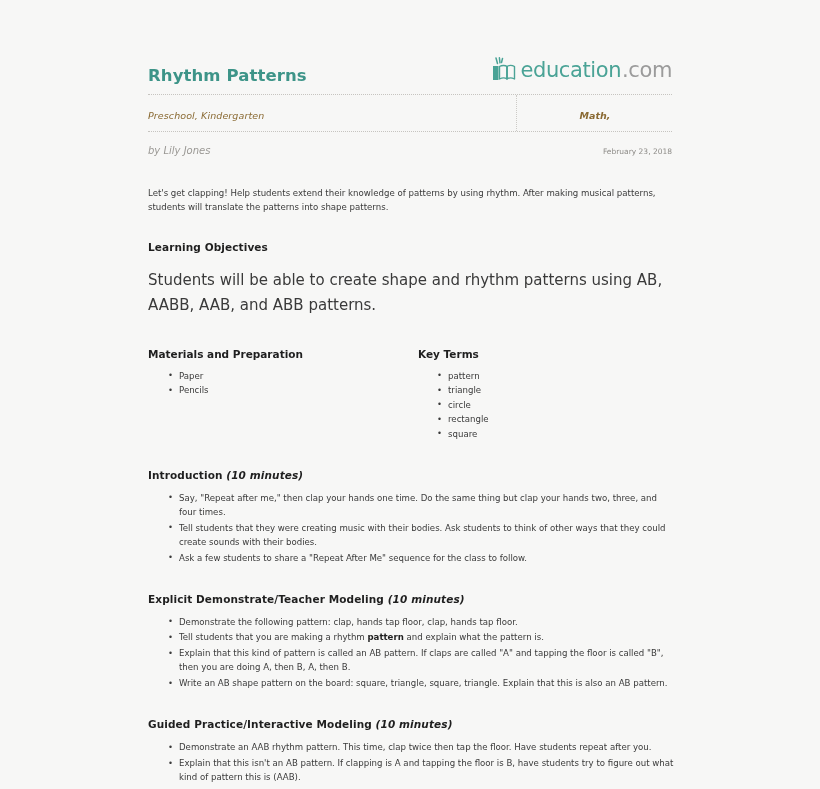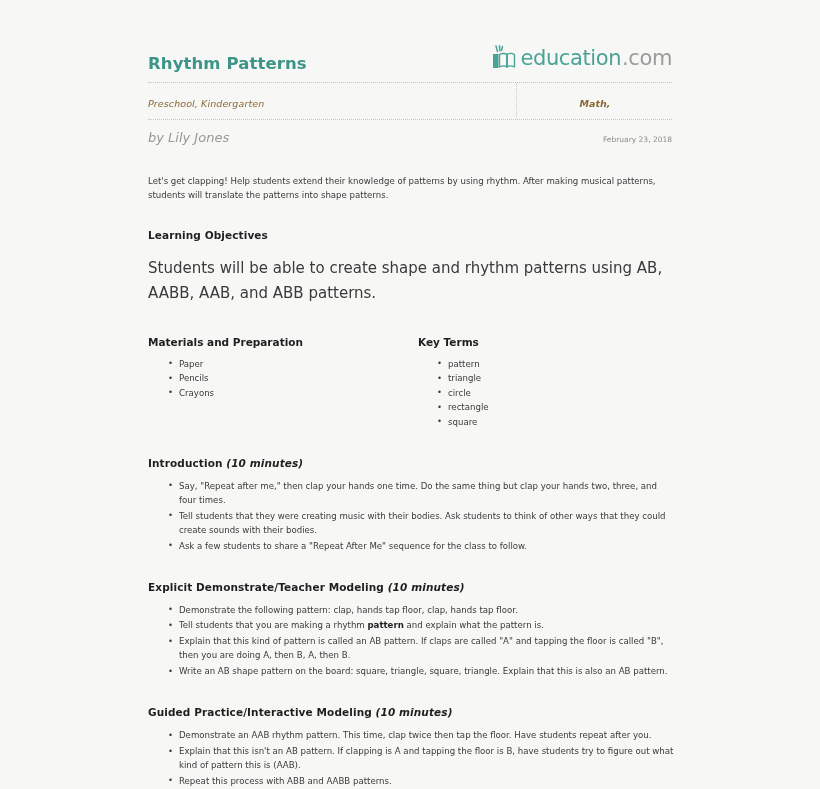--- a/index.html
+++ b/index.html
@@ -19,21 +19,21 @@
     left: 148px;
     top: 0;
     width: 524px;
   }
 
   
   .header-top {
     display: flex;
     align-items: flex-end;
     justify-content: space-between;
-    padding-top: 44px;
+    padding-top: 56px;
     padding-bottom: 9px;
   }
   .doc-title {
     font-size: 16.5px;
     font-weight: bold;
     color: #3d9488;
     letter-spacing: 0.1px;
     line-height: 1.1;
   }
   .logo {
@@ -98,21 +98,21 @@
     font-style: italic;
     color: #8a6a33;
     padding-left: 6px;
   }
   .byline-row {
     display: flex;
     position: relative;
     padding: 7px 0 6px 0;
   }
   .byline {
-    font-size: 13px;
+    font-size: 10px;
     font-style: italic;
     color: #9a9894;
   }
   .date {
     font-size: 7.5px;
     color: #8e8c88;
     text-align: right;
   }
   .byline-row .right {
     flex: 1;
@@ -240,21 +240,20 @@
 
   <h2 class="section">Learning Objectives</h2>
   <p class="objective">Students will be able to create shape and rhythm patterns using AB, AABB, AAB, and ABB patterns.</p>
 
   <div class="cols">
     <div class="col-left">
       <h3 class="colhead">Materials and Preparation</h3>
       <ul class="bullets tight">
           <li>Paper</li>
           <li>Pencils</li>
-          <li>Crayons</li>
         </ul>
     </div>
     <div class="col-right">
       <h3 class="colhead">Key Terms</h3>
       <ul class="bullets tight">
           <li>pattern</li>
           <li>triangle</li>
           <li>circle</li>
           <li>rectangle</li>
           <li>square</li>

